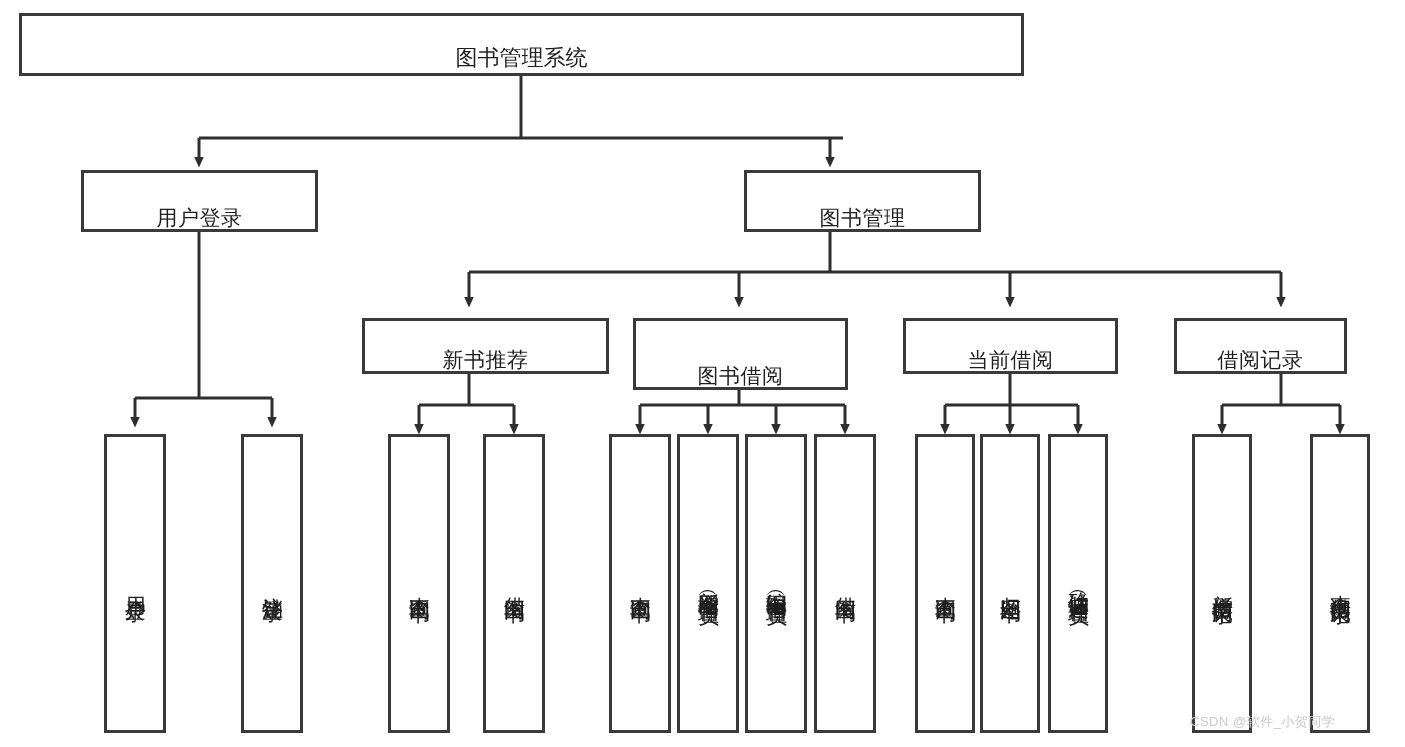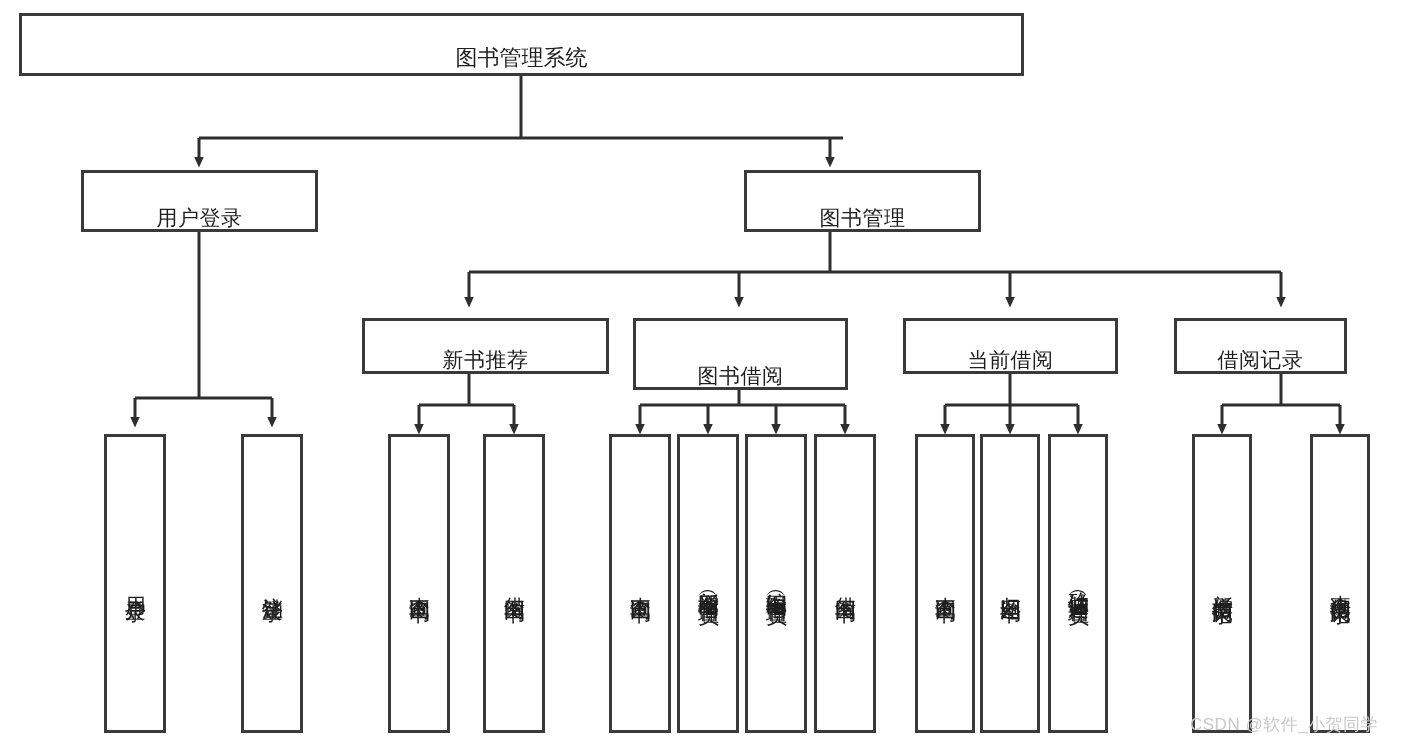--- a/index.html
+++ b/index.html
@@ -53,21 +53,21 @@
     text-orientation: upright;
     font-size: 21px;
     line-height: 1.28;
     letter-spacing: 2px;
     white-space: nowrap;
     color: #1e1e1e;
   }
   .watermark {
     position: absolute;
     color: #c9c9c9;
-    font-size: 17px;
+    font-size: 13px;
     white-space: nowrap;
     z-index: 3;
     letter-spacing: 0.5px;
   }
 </style>
 </head>
 <body>
 
 <div id="canvas">
 

